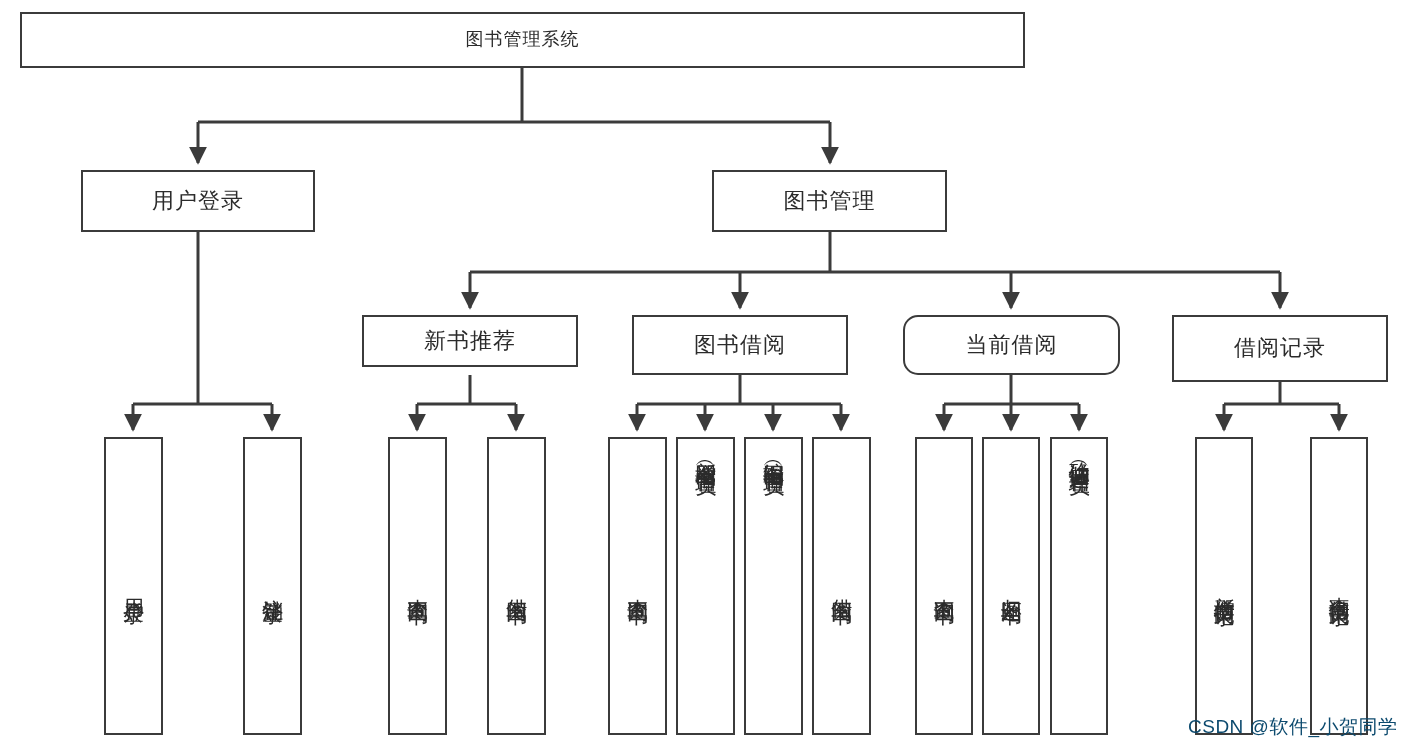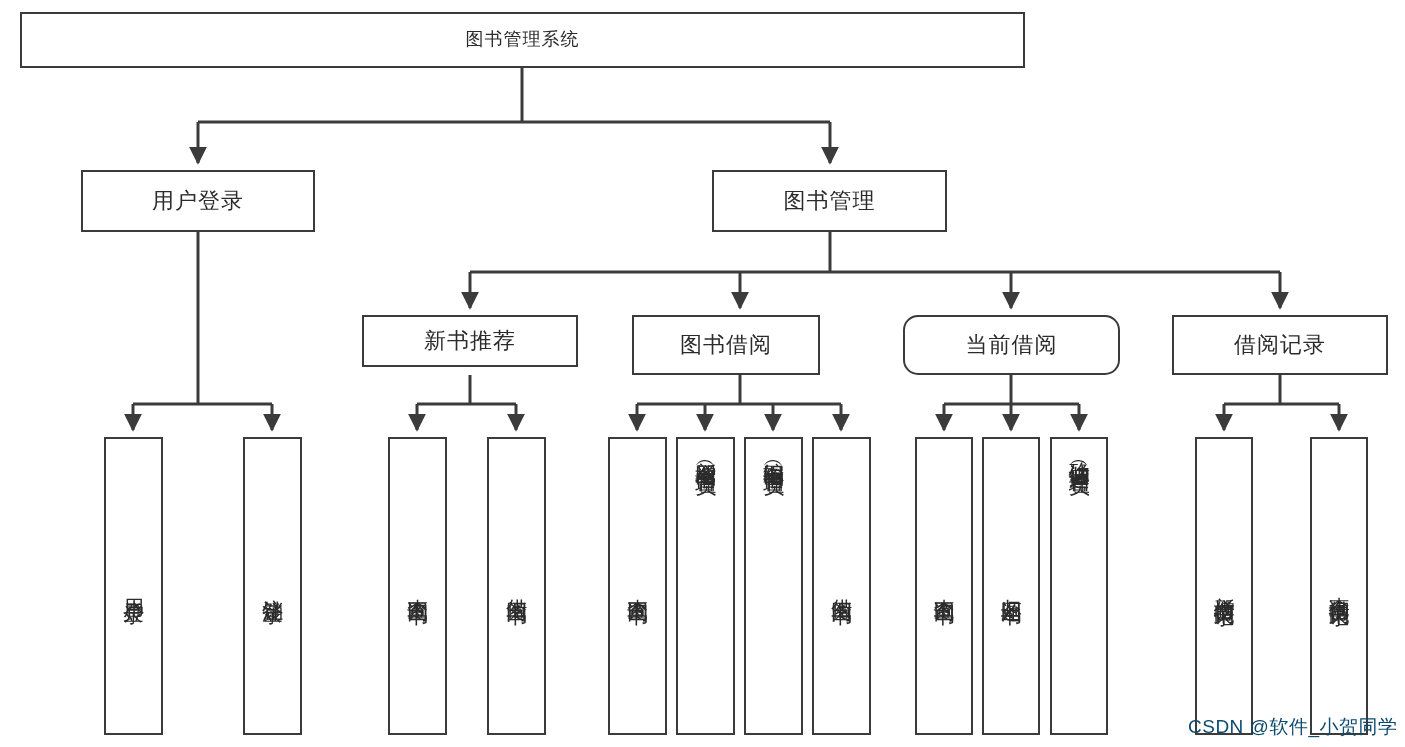--- a/index.html
+++ b/index.html
@@ -139,27 +139,27 @@
   <div class="node horiz" style="left:81px; top:170px; width:234px; height:62px;">
     <span>用户登录</span>
   </div>
   <div class="node horiz" style="left:712px; top:170px; width:235px; height:62px;">
     <span>图书管理</span>
   </div>
 
   <div class="node horiz" style="left:362px; top:315px; width:216px; height:52px;">
     <span>新书推荐</span>
   </div>
-  <div class="node horiz" style="left:632px; top:315px; width:188px; height:60px;align-items:center;">
+  <div class="node horiz" style="left:632px; top:315px; width:216px; height:60px;align-items:center;">
     <span>图书借阅</span>
   </div>
   <div class="node horiz" style="left:903px; top:315px; width:217px; height:60px;border-radius:15px;">
     <span>当前借阅</span>
   </div>
-  <div class="node horiz" style="left:1172px; top:315px; width:216px; height:60px;">
+  <div class="node horiz" style="left:1172px; top:315px; width:216px; height:67px;">
     <span>借阅记录</span>
   </div>
 
   <div class="node leaf leaf-center" style="left:104px; top:437px; width:59px; height:298px;">
     <span class="vtext">用户登录</span>
   </div>
   <div class="node leaf leaf-center" style="left:243px; top:437px; width:59px; height:298px;">
     <span class="vtext">注销登录</span>
   </div>
 

